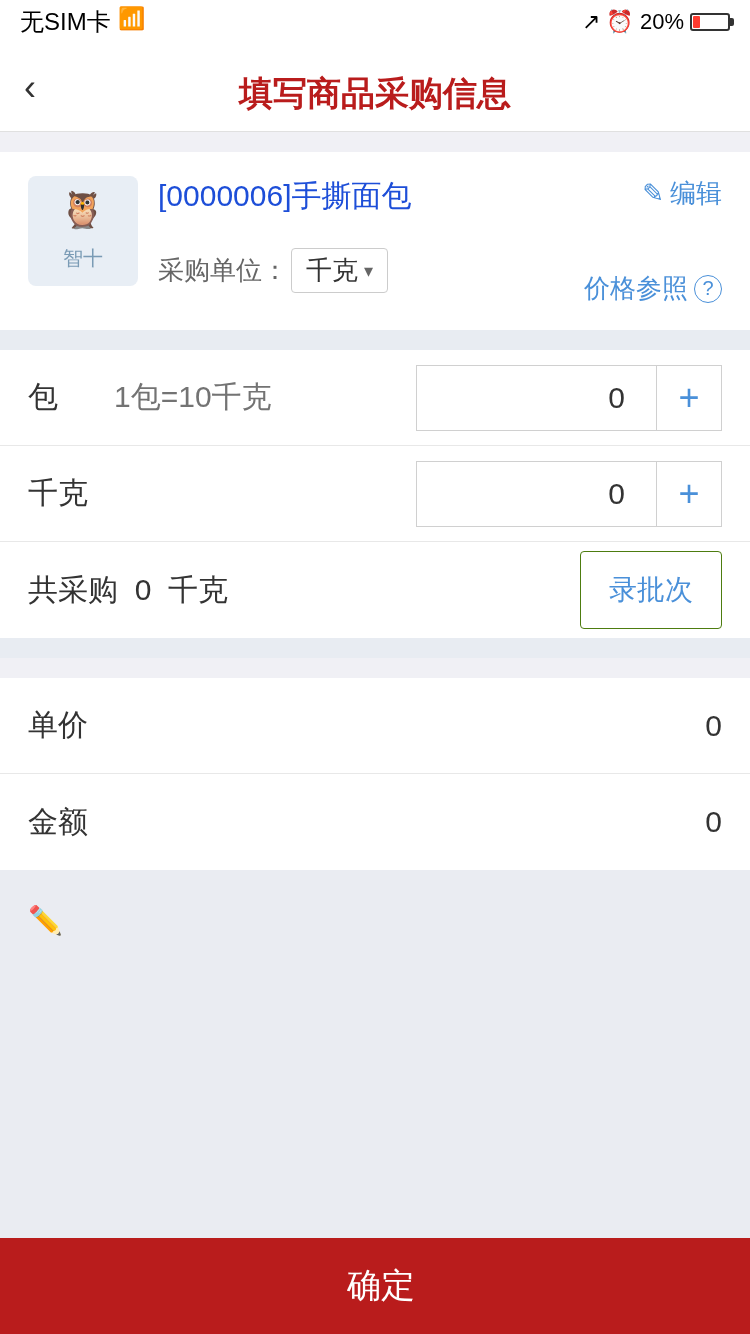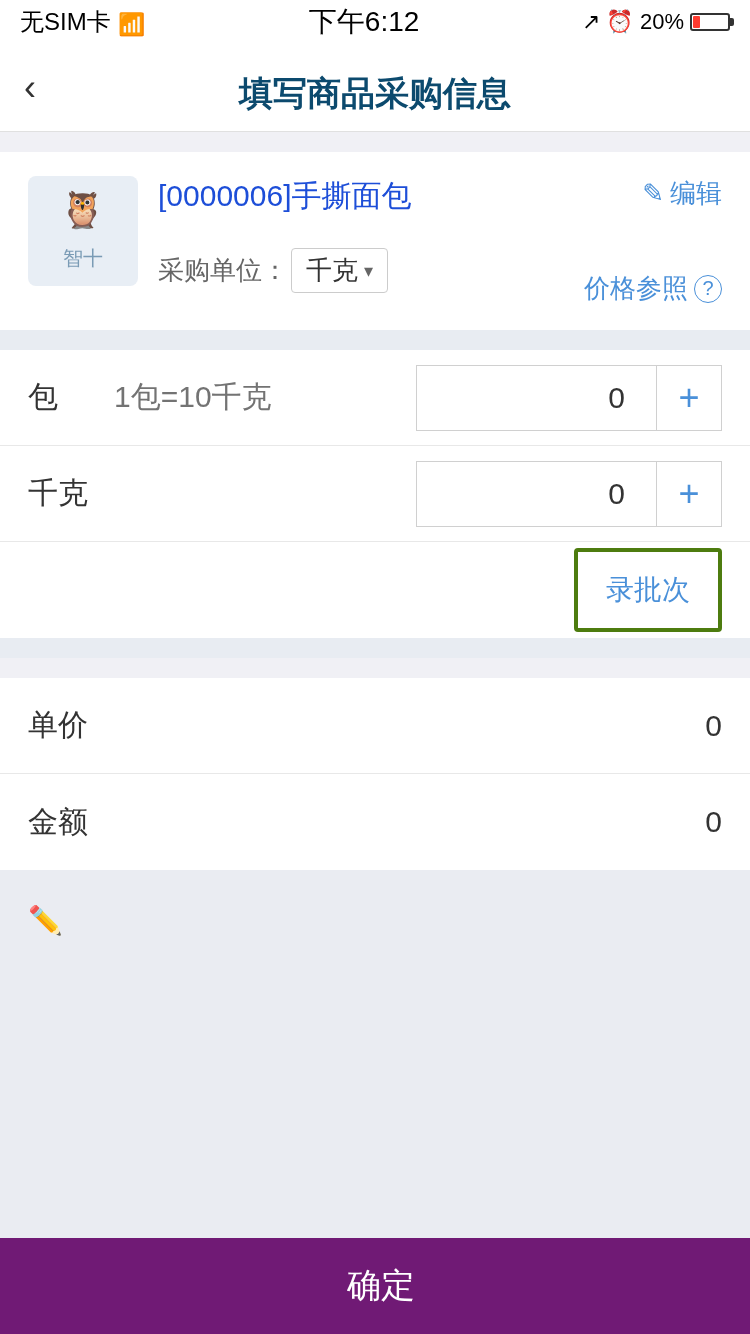--- a/index.html
+++ b/index.html
@@ -16,21 +16,21 @@
       width: 750px;
       height: 44px;
       background: #fff;
       display: flex;
       align-items: center;
       justify-content: space-between;
       padding: 0 20px;
       font-size: 24px;
       color: #000;
     }
-    .status-left { display: flex; align-items: flex-end; gap: 8px; }
+    .status-left { display: flex; align-items: flex-start; gap: 8px; }
     .status-center { font-size: 28px; font-weight: 500; }
     .status-right { display: flex; align-items: center; gap: 6px; font-size: 22px; }
     .battery-icon {
       display: inline-block;
       width: 40px;
       height: 18px;
       border: 2px solid #333;
       border-radius: 3px;
       position: relative;
     }
@@ -68,21 +68,21 @@
     .nav-back {
       position: absolute;
       left: 24px;
       font-size: 36px;
       color: #333;
       cursor: pointer;
     }
     .nav-title {
       font-size: 34px;
       font-weight: 600;
-      color: #0c4a6e;
+      color: #b91c1c;
       margin-top: 12px;
     }
     
     .product-card {
       background: #fff;
       margin-top: 20px;
       padding: 24px 28px;
       display: flex;
       align-items: flex-start;
       gap: 20px;
@@ -209,21 +209,21 @@
       padding: 0 28px;
       height: 96px;
       background: #fff;
     }
     .summary-label {
       font-size: 30px;
       color: #333;
     }
     .batch-btn {
       margin-left: auto;
-      border: 4px solid #4d7c0f;
+      border: 1px solid #4d7c0f;
       color: #4a90d9;
       font-size: 28px;
       padding: 19px 28px;
       border-radius: 4px;
       cursor: pointer;
       background: #fff;
     }
     
     .price-section {
       background: #fff;
@@ -264,21 +264,21 @@
       flex: 1;
       min-height: 360px;
     }
     
     .confirm-btn-area {
       position: fixed;
       bottom: 0;
       left: 0;
       width: 750px;
       height: 96px;
-      background: #701a75;
+      background: #b91c1c;
       display: flex;
       align-items: center;
       justify-content: center;
       cursor: pointer;
       padding-left: 12px;
     }
     .confirm-btn-label {
       font-size: 34px;
       color: #fff;
       font-weight: 500;
@@ -287,21 +287,20 @@
     .chevron-down { font-size: 18px; color: #666; }
   </style>
 </head>
 <body>
 
 <div class="status-bar">
   <div class="status-left">
     <span>无SIM卡</span>
     <span class="wifi-icon">📶</span>
   </div>
-  <div class="status-center">下午6:12</div>
   <div class="status-right">
     <span>↗</span>
     <span>⏰</span>
     <span>20%</span>
     <span class="battery-icon">
       <span class="battery-fill"></span>
     </span>
   </div>
 </div>
 
@@ -356,20 +355,25 @@
     <div class="input-row-right">
       <input class="number-input" type="number" value="0" style="">
       <div class="plus-btn">
         <span>+</span>
       </div>
     </div>
   </div>
 </div>
 
 <div class="summary-row">
+  <span class="summary-label">
+    <span>共采购</span>
+    &nbsp;<span>0</span>&nbsp;
+    <span>千克</span>
+  </span>
   <button class="batch-btn">录批次</button>
 </div>
 
 <div class="section-divider"></div>
 
 <div class="price-section">
   <div class="price-row">
     <span class="price-row-label">单价</span>
     <span class="price-row-value">0</span>
   </div>

